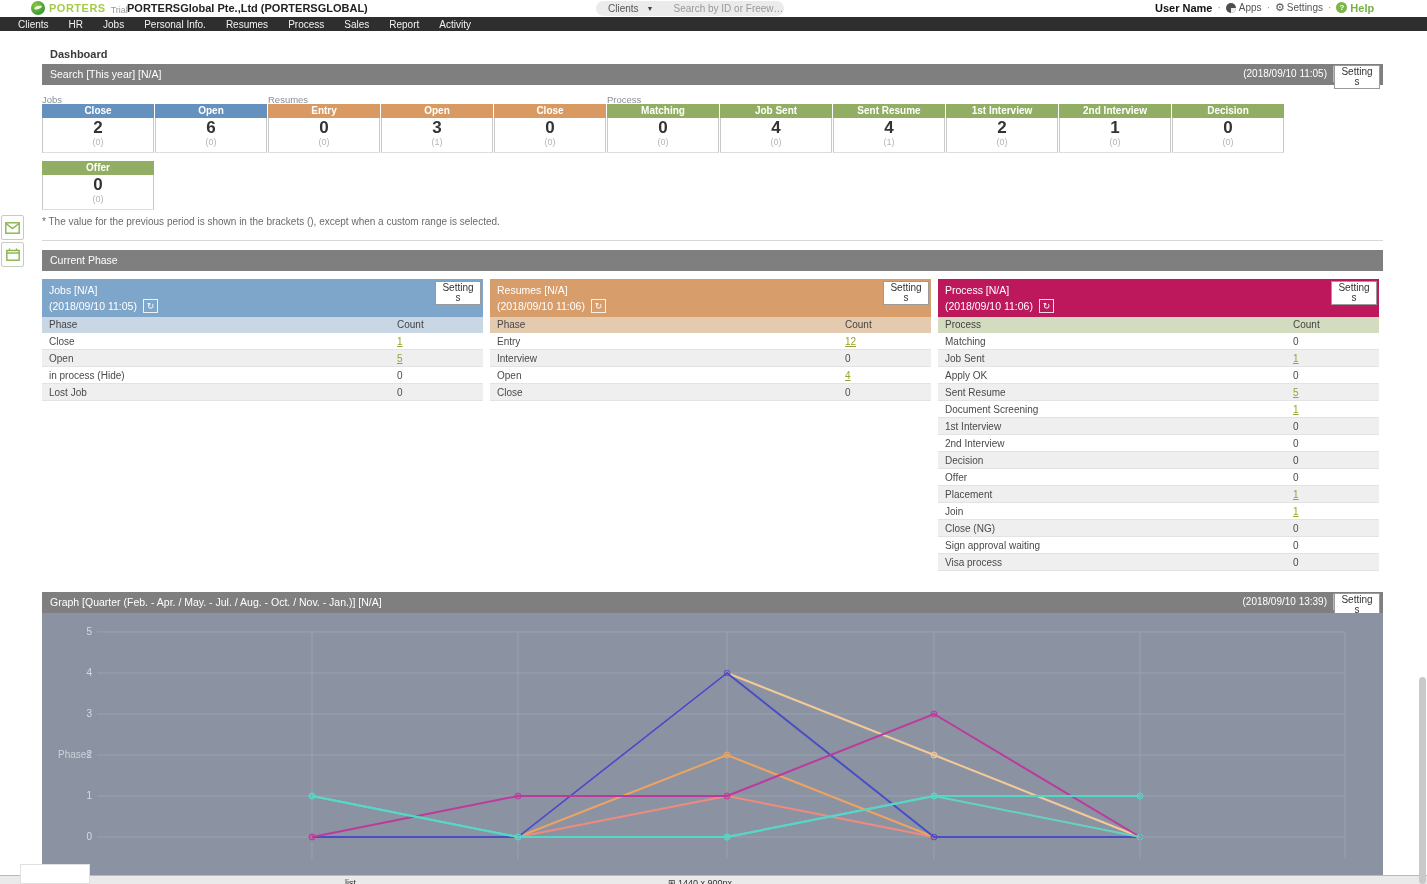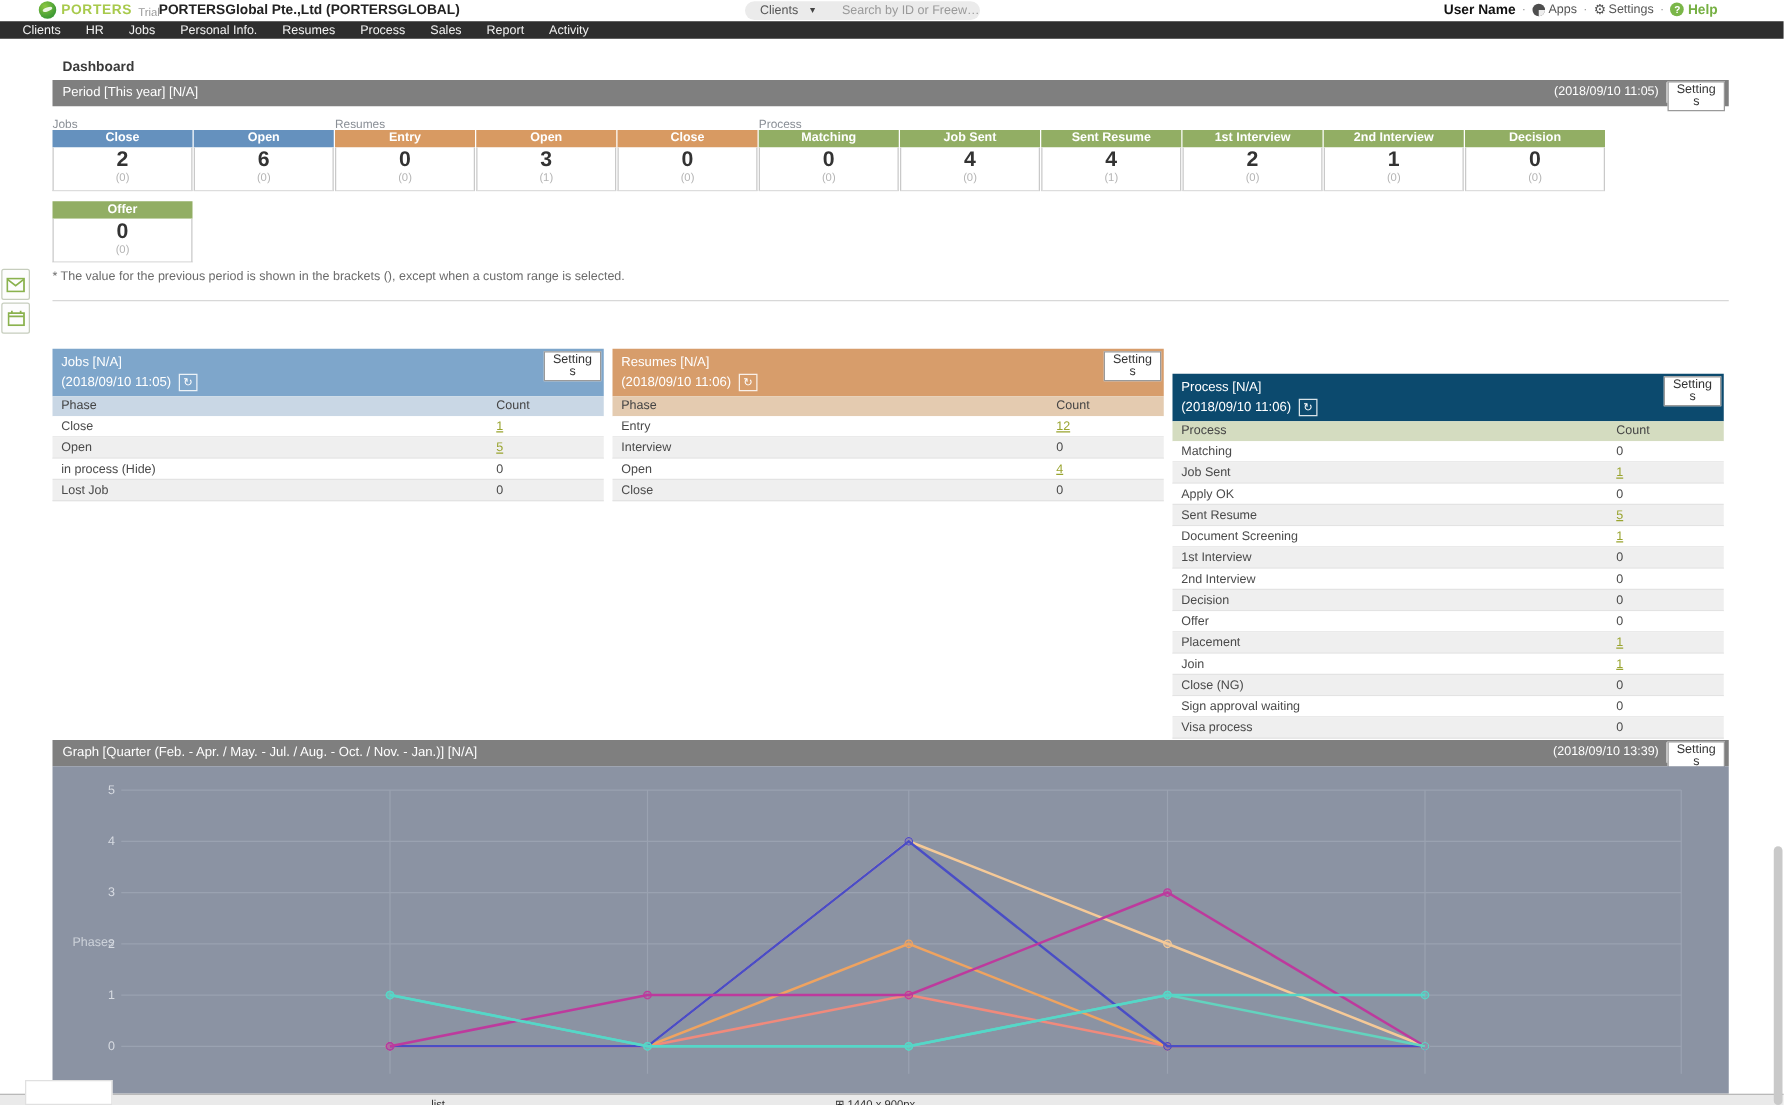--- a/index.html
+++ b/index.html
@@ -69,21 +69,21 @@
   .panels { position:absolute; left:42px; top:279px; width:1341px; }
   .panel { position:absolute; top:0; width:441px; }
   .panel-header { position:relative; height:38px; color:#fff; font-size:10.5px; }
   .panel-title { position:absolute; left:7px; top:5px; }
   .panel-sub { position:absolute; left:7px; top:20px; display:flex; align-items:center; }
   .panel-refresh { margin-left:6px; width:15px; height:14px; border:1px solid rgba(255,255,255,.85); color:#fff;
       font-size:9px; line-height:12px; text-align:center; cursor:pointer; }
   .panel .settings-btn { right:2px; top:2px; }
   .ph-jobs { background:#7ea6cb; } .th-jobs { background:#c9d7e5; }
   .ph-resumes { background:#d79d6b; } .th-resumes { background:#e4cbb0; }
-  .ph-process { background:#0c4a6e;margin-top:20px; } .th-process { background:#d4dcc0; }
+  .ph-process { background:#be185d; } .th-process { background:#d4dcc0; }
   .tbl-head { position:relative; height:16px; font-size:10px; color:#444; line-height:16px;text-align:right; }
   .tbl-col1 { position:absolute; left:7px; }
   .tbl-col2 { position:absolute; left:355px; }
   .tbl-row { position:relative; height:17px; font-size:10px; color:#4a4a4a; line-height:17px; border-bottom:1px solid #e3e3e3; background:#fff; }
   .tbl-row.alt { background:#efefef; }
   .count-link { color:#99a42f; text-decoration:underline; cursor:pointer; }
 
   
   .chart { position:absolute; left:42px; top:613px; width:1341px; height:262px; background:#8b93a3; overflow:hidden; }
   .phases-label { position:absolute; left:16px; top:136px; font-size:10px; color:#ccd1d9; }
@@ -139,21 +139,21 @@
       <div class="nav-item">Resumes</div>
       <div class="nav-item">Process</div>
       <div class="nav-item">Sales</div>
       <div class="nav-item">Report</div>
       <div class="nav-item">Activity</div>
     </div>
 
   <div class="page-title">Dashboard</div>
 
   <div class="sec-header" style="top:64px;">
-    <span class="sec-title">Period [This year] [N/A]</span>
+    <span class="sec-title">Search [This year] [N/A]</span>
     <span class="sec-right">(2018/09/10 11:05)</span>
     <span class="refresh-btn">↻</span>
     <span class="settings-btn">Settings</span>
   </div>
   <div class="stats-row">
       <div class="stat-group">
         <div class="stat-group-label">Jobs</div>
         <div class="stat-cells">
           <div class="stat-cell">
             <div class="stat-cell-header hdr-jobs">Close</div>
@@ -250,20 +250,23 @@
         <div class="stat-cell-header hdr-process">Offer</div>
         <div class="stat-cell-body">
           <div class="stat-value">0</div>
           <div class="stat-prev">(0)</div>
         </div>
       </div>
     </div>
   <div class="note">* The value for the previous period is shown in the brackets (), except when a custom range is selected.</div>
   <div class="divider"></div>
 
+  <div class="sec-header" style="top:250px;">
+    <span class="sec-title">Current Phase</span>
+  </div>
   <div class="panels">
       <div class="panel" style="left: 0px;">
         <div class="panel-header ph-jobs">
           <div class="panel-title">Jobs [N/A]</div>
           <div class="panel-sub">
             <span>(2018/09/10 11:05)</span>
             <span class="panel-refresh">↻</span>
           </div>
           <span class="settings-btn">Settings</span>
         </div>

